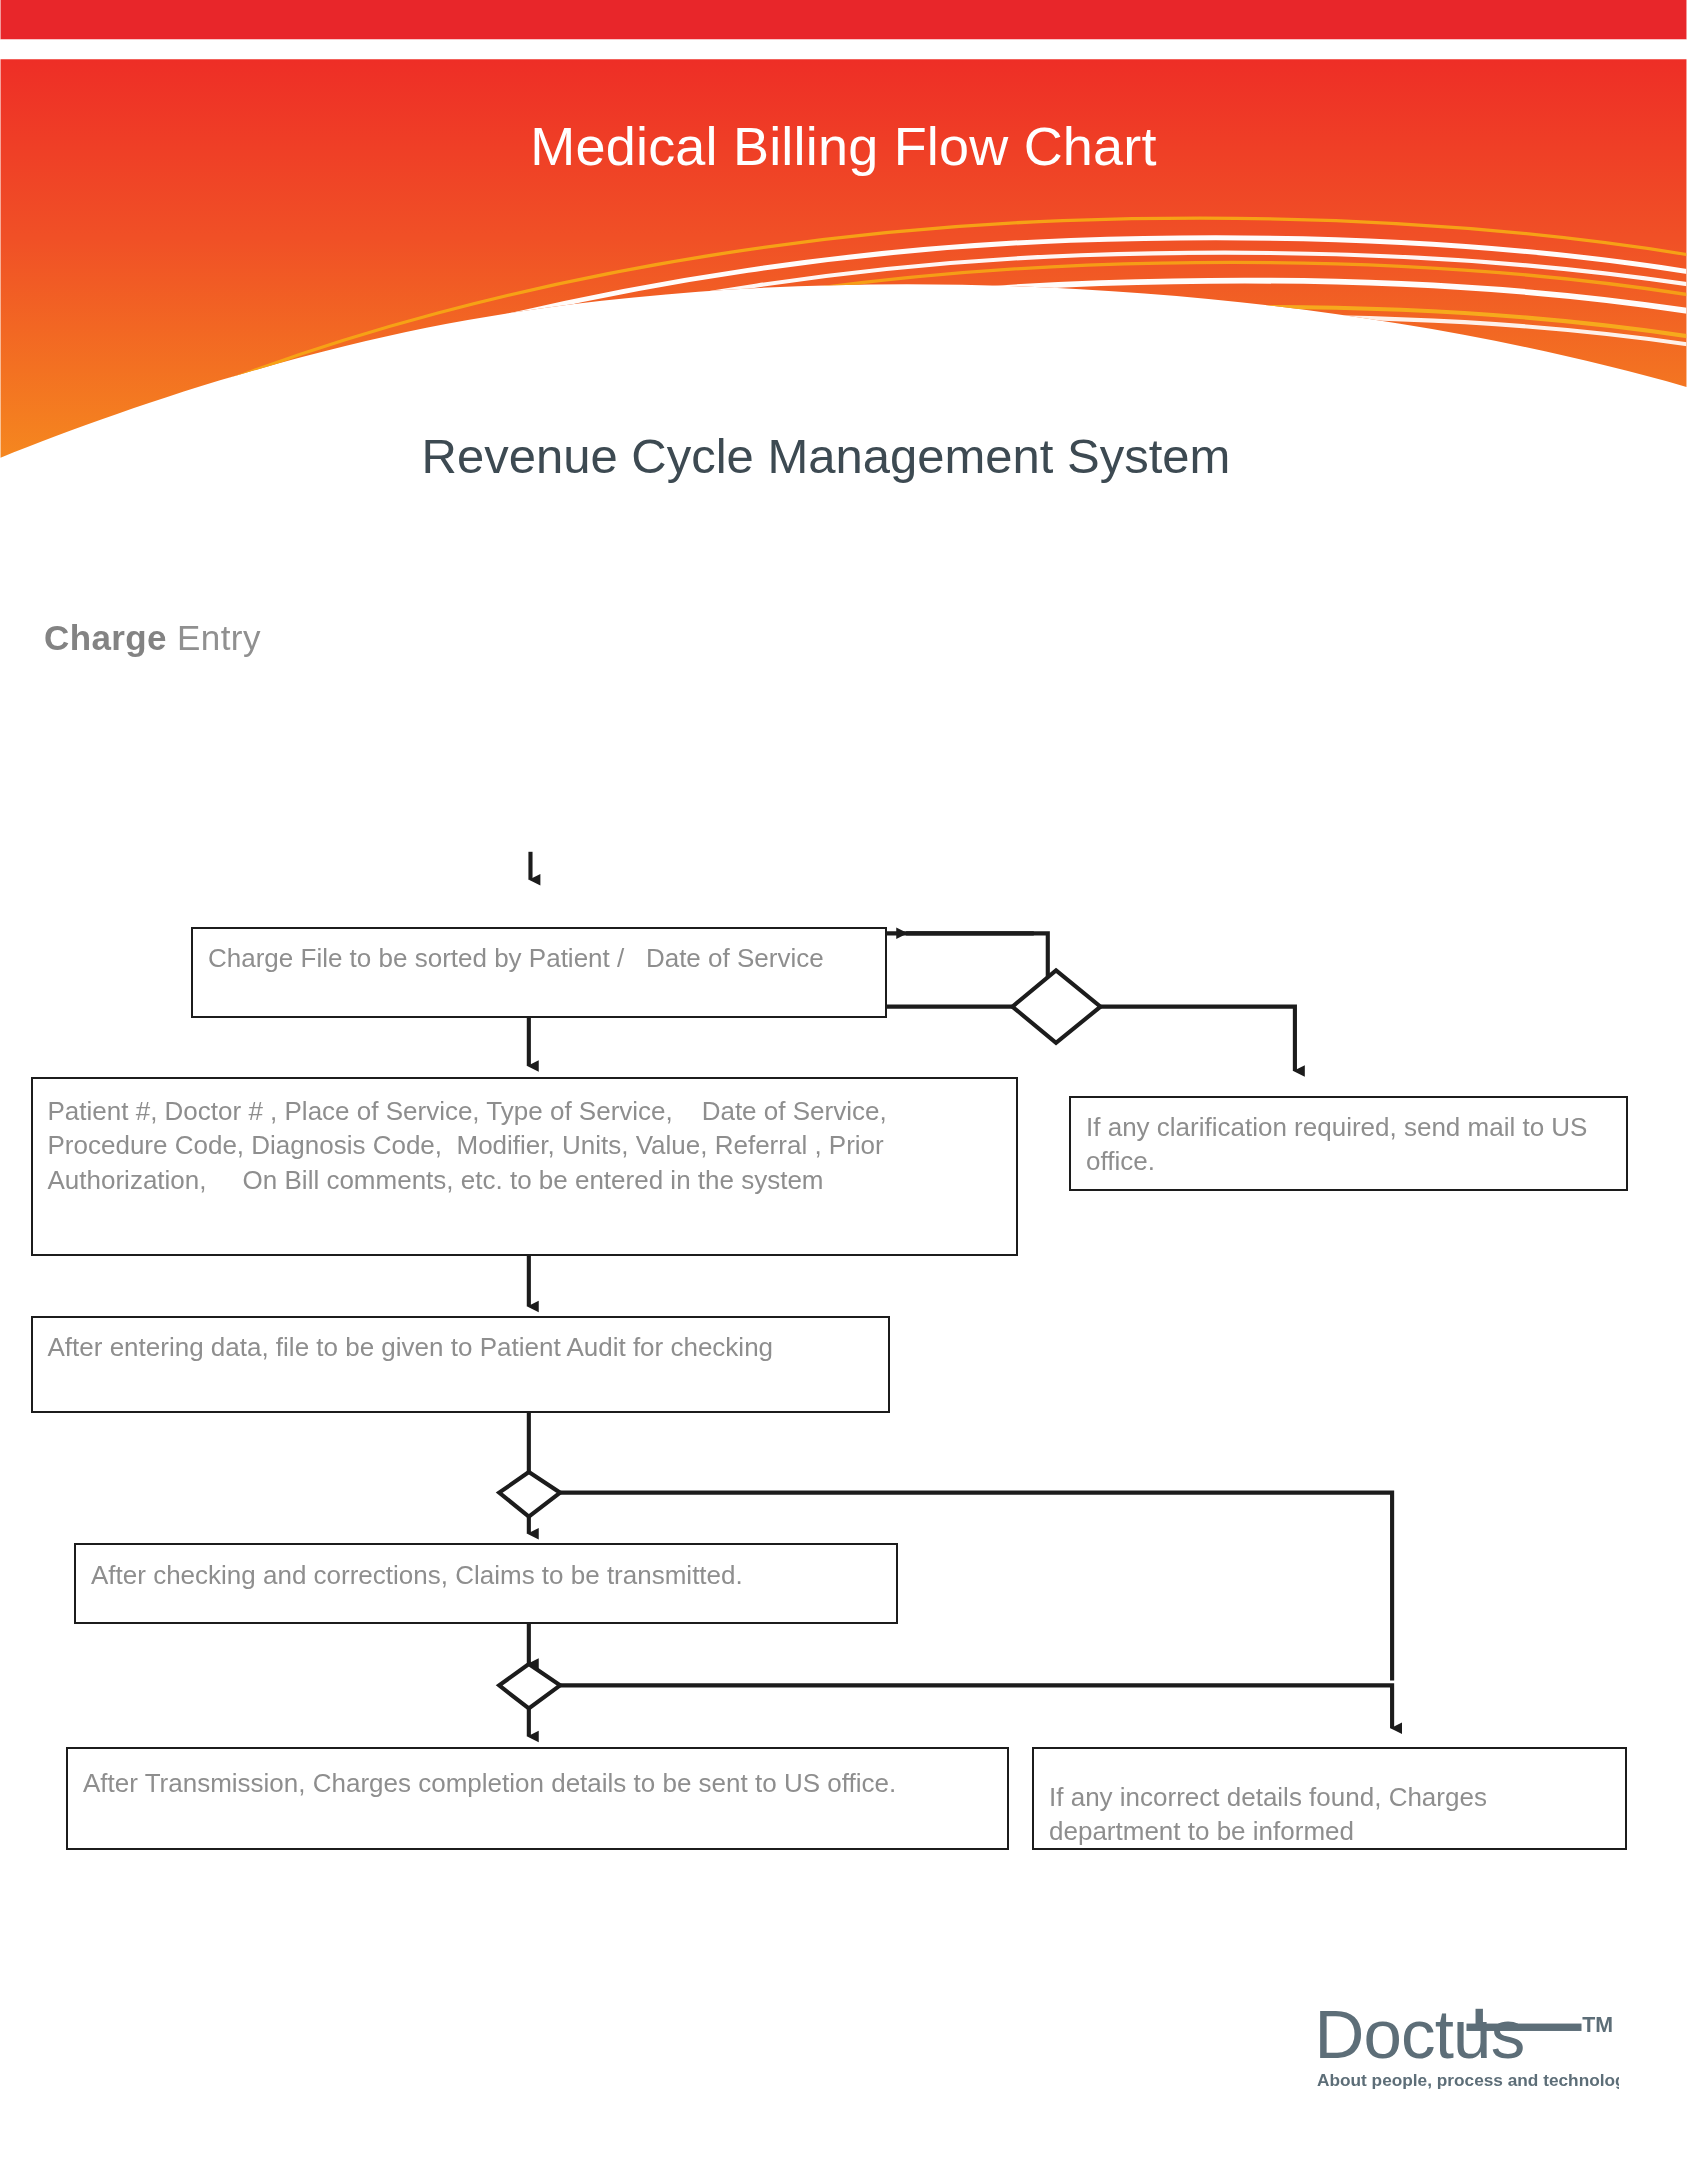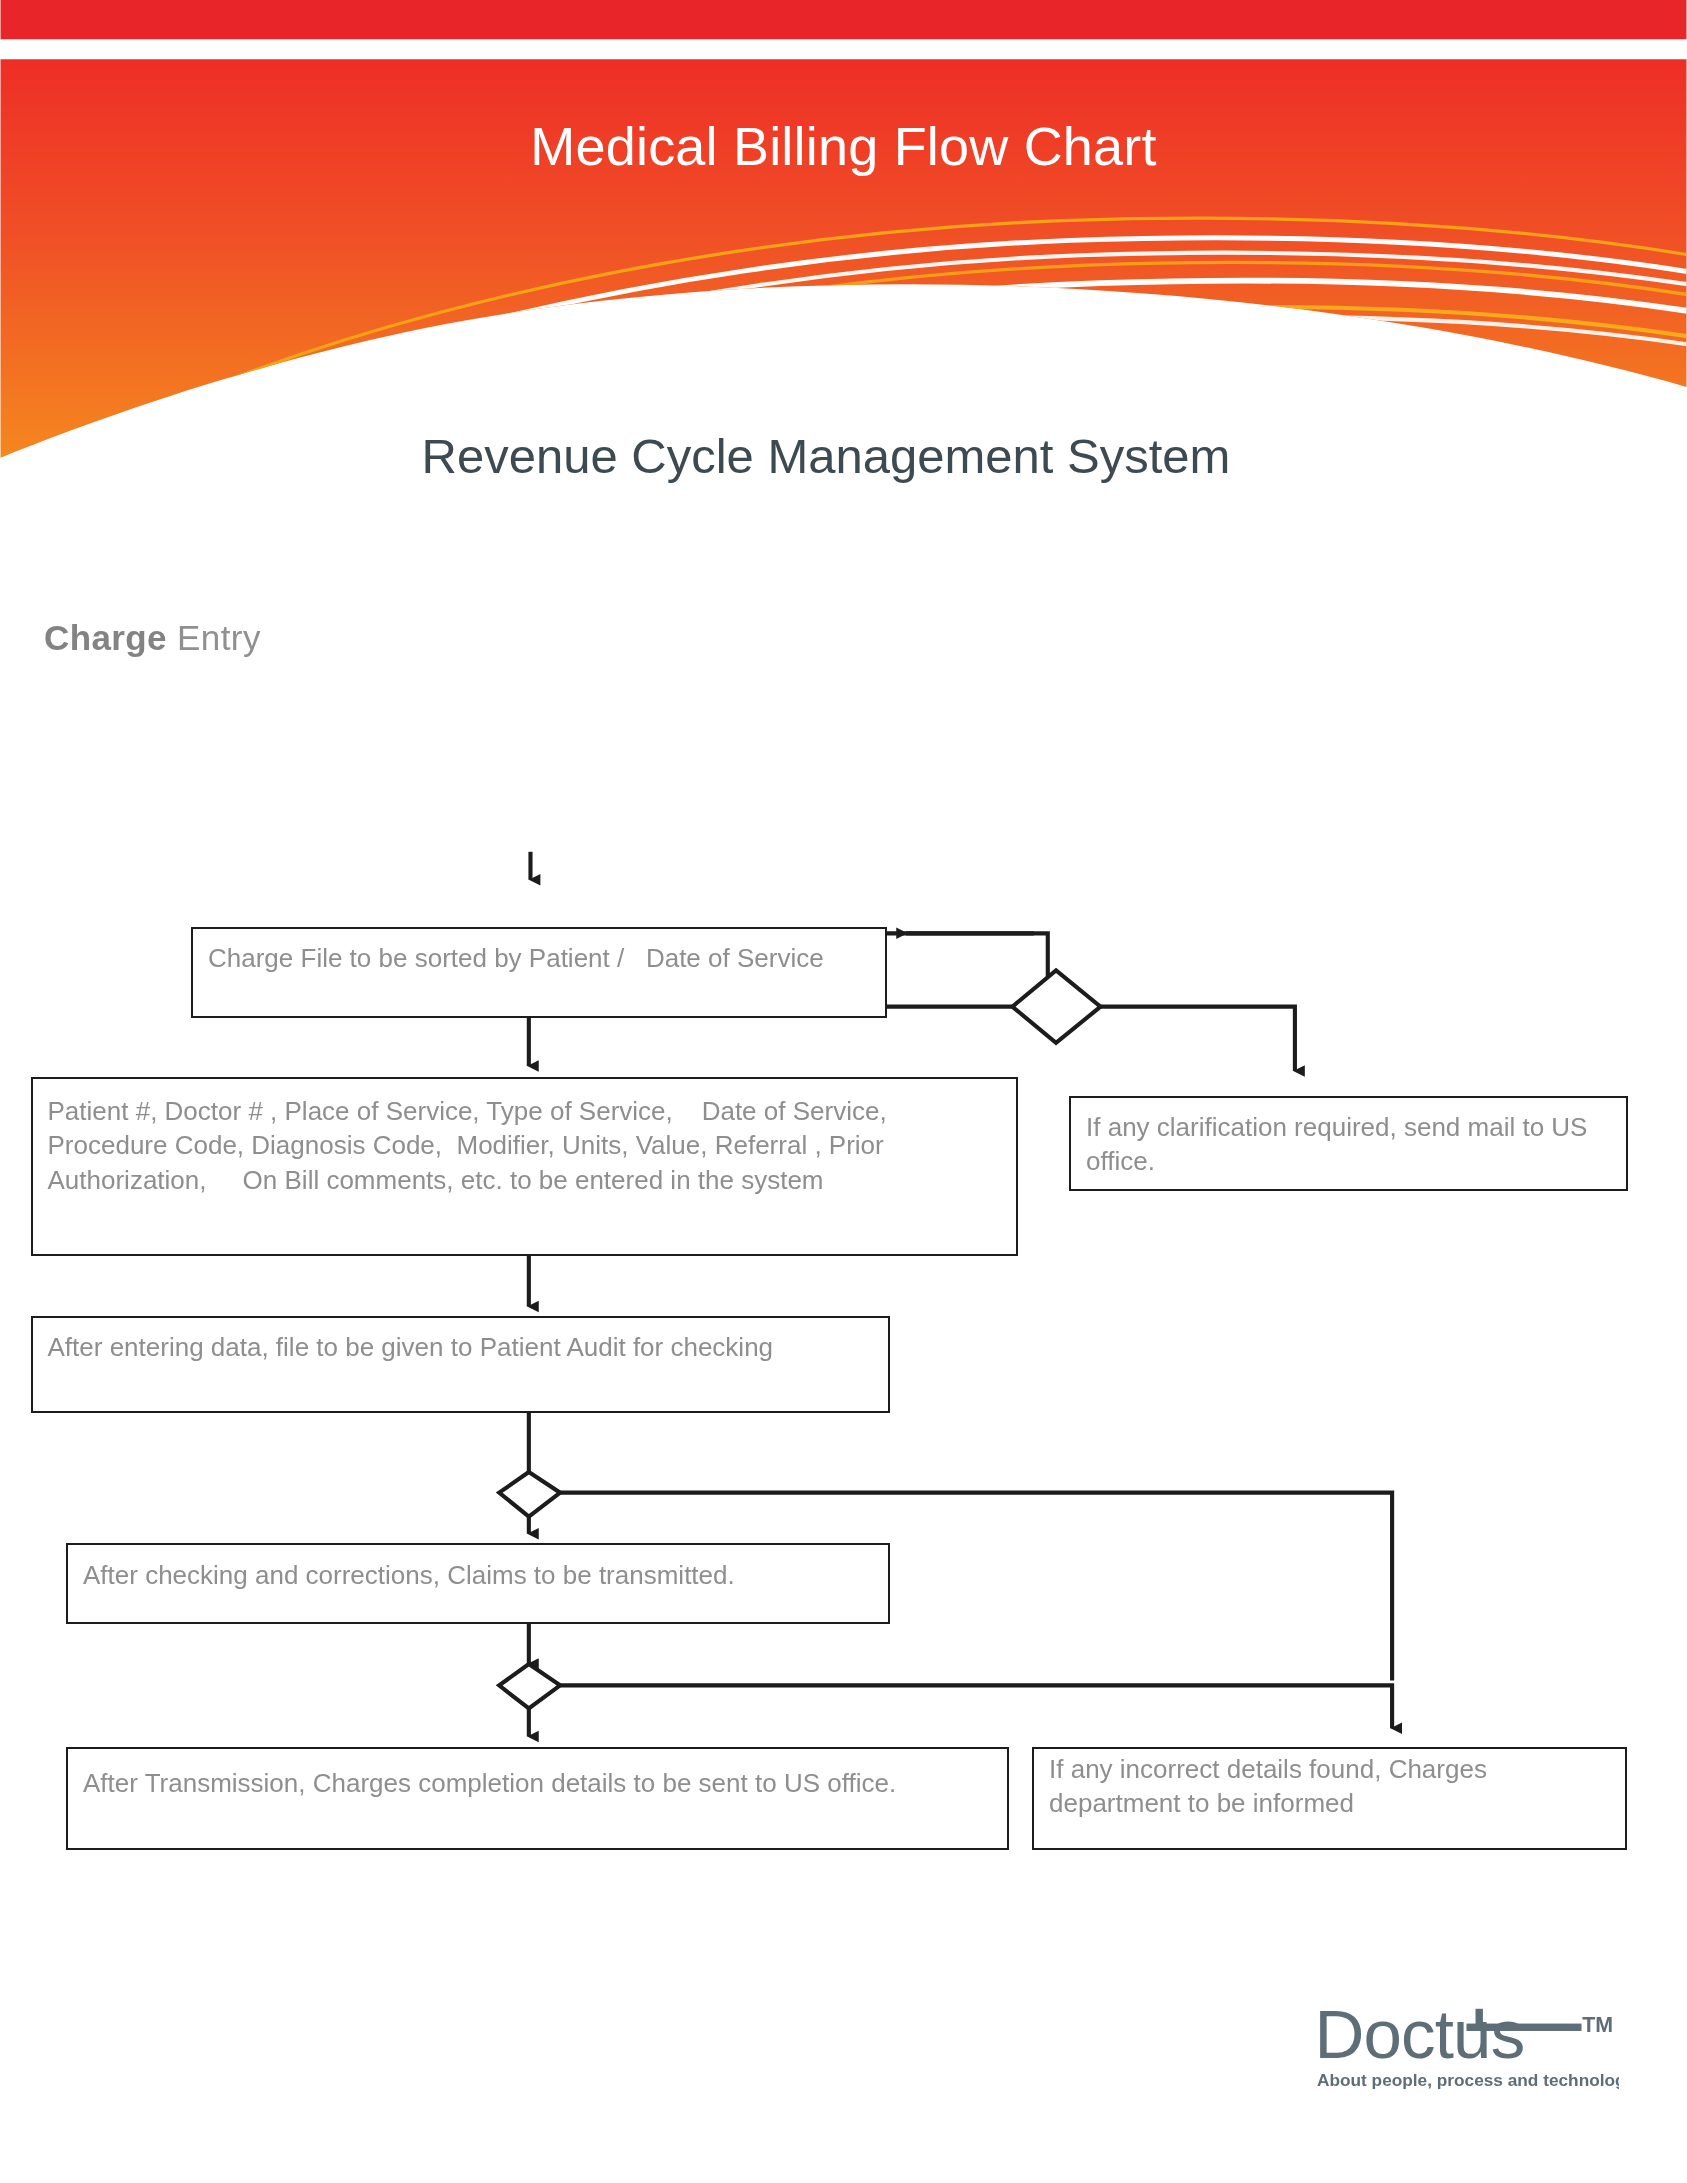--- a/index.html
+++ b/index.html
@@ -73,22 +73,22 @@
   #node-2{left:191px; top:927px; width:696px; height:91px;}
   #node-3{left:30.5px;  top:1077px; width:987px;height:179px;}
   #node-4{left:1069px;top:1096px; width:559px; height:95px;}
   #node-5{left:30.5px;  top:1316px; width:859px;height:97px;}
   #node-6{left:66px;  top:1543px; width:824px;height:81px;}
   #node-7{left:66px;  top:1747px; width:943px;height:103px;}
   #node-8{left:1032px;top:1747px; width:595px; height:103px;}
 
   #node-3{padding-top:15px;}
   #node-7{padding-top:16.5px;}
-  #node-8{padding-top:3px;}
-  #node-6{padding-top:13px;}
+  #node-8{padding-top:31px;}
+  #node-6{padding-top:13px;margin-left:8px;}
 
   
   .logo{position:absolute;left:1314px;top:1994px;width:305px;height:115px;}
   .logo-svg{position:absolute;left:0;top:0;}
 </style>
 </head>
 <body>
 
 <div class="page">
 

